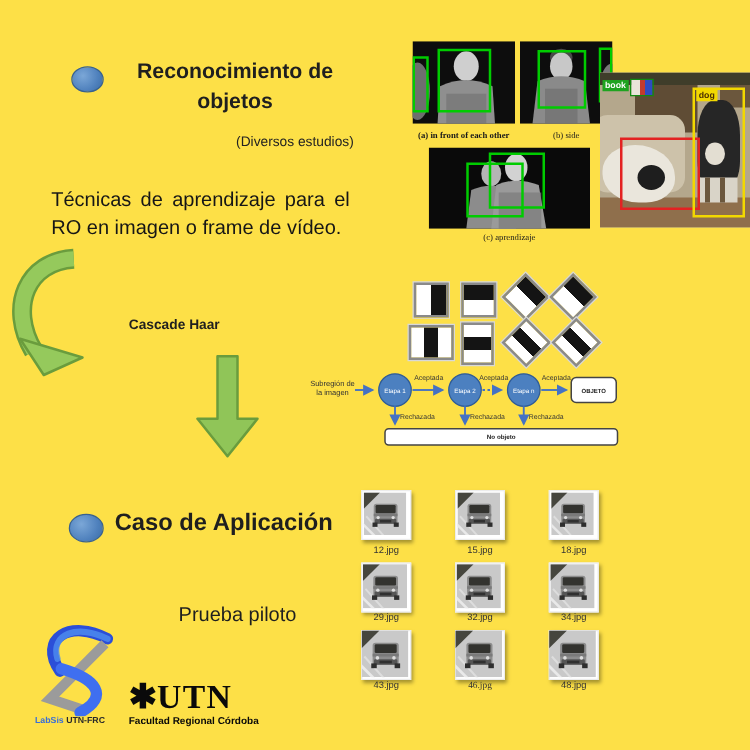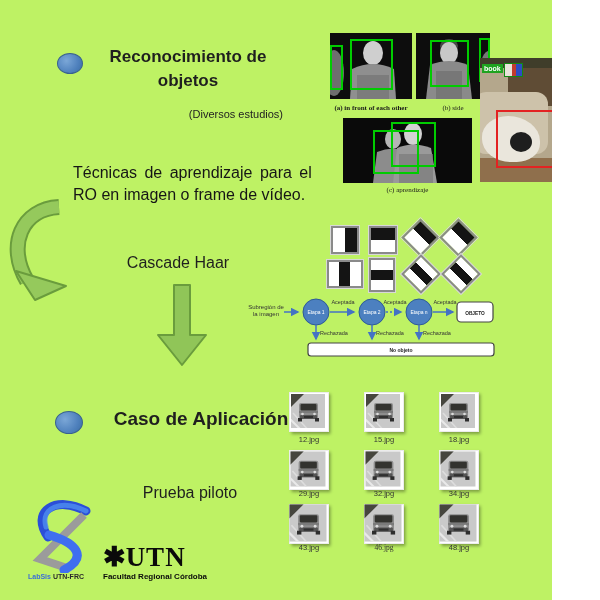--- a/index.html
+++ b/index.html
@@ -1,29 +1,29 @@
 <!DOCTYPE html>
 <html><head>
 <meta charset="utf-8">
 <style>
   html,body{margin:0;padding:0;}
-  .slide{position:relative;width:552px;height:600px;background:#bef264;overflow:hidden;
+  .slide{position:relative;width:600px;height:600px;background:#fde047;overflow:hidden;
          font-family:"Liberation Sans",sans-serif;color:#1f1f1f;}
   .abs{position:absolute;}
   
   .bullet{width:24px;height:19px;border-radius:50%;
           background:radial-gradient(circle at 35% 35%, #7ba7d7, #4f81bd 60%, #3a6ba3);
           border:1px solid #38618f;}
   .h1{font-weight:bold;font-size:17px;line-height:1.4;text-align:center;}
   .h1b{font-weight:bold;font-size:19px;text-align:center;white-space:nowrap;}
   .sub{font-size:11px;text-align:right;color:#222;}
   .para{font-size:16px;line-height:1.38;color:#161616;}
   .para .l1{word-spacing:3px;white-space:nowrap;}
   .para .l2{white-space:nowrap;}
-  .cascade-label{font-weight:normal;font-size:16px;text-align:center;white-space:nowrap;}
+  .cascade-label{font-weight:bold;font-size:11px;white-space:nowrap;}
   .prueba{font-size:16px;text-align:center;white-space:nowrap;margin-top:24px;}
   
   .haar{border:2px solid #8a8a8a;box-shadow:0 0 0 1px #d8d8d8;}
   .f-ev{background:linear-gradient(90deg,#fff 50%,#141414 50%);}
   .f-eh{background:linear-gradient(180deg,#141414 50%,#fff 50%);}
   .f-dv{background:linear-gradient(180deg,#141414 46%,#fff 46%);transform:rotate(45deg);}
   .f-l3v{background:linear-gradient(90deg,#fff 32%,#141414 32%,#141414 66%,#fff 66%);}
   .f-l3h{background:linear-gradient(180deg,#fff 32%,#141414 32%,#141414 66%,#fff 66%);}
   .f-dl3{background:linear-gradient(180deg,#fff 30%,#141414 30%,#141414 66%,#fff 66%);transform:rotate(45deg);}
   
@@ -47,21 +47,21 @@
 </style>
 </head>
 <body>
 
 <div class="slide">
 
   <div class="abs bullet" style="left:57px;top:53px;"></div>
   <div class="abs h1" style="left:93px;top:45px;width:190px;">Reconocimiento de objetos</div>
   <div class="abs sub" style="left:93px;top:108px;width:190px;">(Diversos estudios)</div>
 
-  <div class="abs para" style="left:41px;top:162px;width:280px;margin-left:32px;">
+  <div class="abs para" style="left:41px;top:150px;width:280px;">
     <div class="l1">Técnicas de aprendizaje para el</div>
     <div class="l2">RO en imagen o frame de vídeo.</div>
   </div>
 
   <svg class="abs" style="left:2px;top:193px;" width="85" height="115" viewBox="0 0 85 115">
     <path d="M57 14 C 20 16, 4 52, 25 88" fill="none" stroke="#6a9c3d" stroke-width="16"></path>
     <path d="M57 14 C 20 16, 4 52, 25 88" fill="none" stroke="#95c95c" stroke-width="12"></path>
     <polygon points="14,78 33,107 64,93" fill="#95c95c" stroke="#6a9c3d" stroke-width="2" stroke-linejoin="round"></polygon>
   </svg>
 
@@ -168,21 +168,21 @@
     <line x1="179" y1="33" x2="179" y2="47" stroke="#4472c4" stroke-width="1.5" marker-end="url(#arr)"></line>
     <text x="80" y="43" font-size="5.5" fill="#333">Rechazada</text>
     <text x="136" y="43" font-size="5.5" fill="#333">Rechazada</text>
     <text x="183" y="43" font-size="5.5" fill="#333">Rechazada</text>
 
     <rect x="68" y="51" width="186" height="13" rx="3" fill="#fff" stroke="#444" stroke-width="1.2"></rect>
     <text x="161" y="59.5" font-size="5" font-weight="bold" fill="#222" text-anchor="middle">No objeto</text>
   </svg>
 
   <div class="abs bullet" style="left:55px;top:411px;width:26px;height:21px;"></div>
-  <div class="abs h1b" style="left:96px;top:408px;width:210px;">Caso de Aplicación</div>
+  <div class="abs h1b" style="left:74px;top:408px;width:210px;">Caso de Aplicación</div>
   <div class="abs prueba" style="left:115px;top:460px;width:150px;">Prueba piloto</div>
 
   <svg width="0" height="0" style="position:absolute">
     <symbol id="car-scene" viewBox="0 0 34 34">
       <rect width="34" height="34" fill="#c9c9c9"></rect>
       <polygon points="0,0 13,0 0,13" fill="#46463e"></polygon>
       <line x1="-2" y1="24" x2="12" y2="38" stroke="#e9e9e9" stroke-width="2"></line>
       <line x1="2" y1="19" x2="19" y2="38" stroke="#dddddd" stroke-width="1.5"></line>
       <rect x="8" y="9" width="19" height="16" rx="2" fill="#8d8d8d"></rect>
       <rect x="9.5" y="10" width="16" height="6.5" rx="1" fill="#33332f"></rect>

